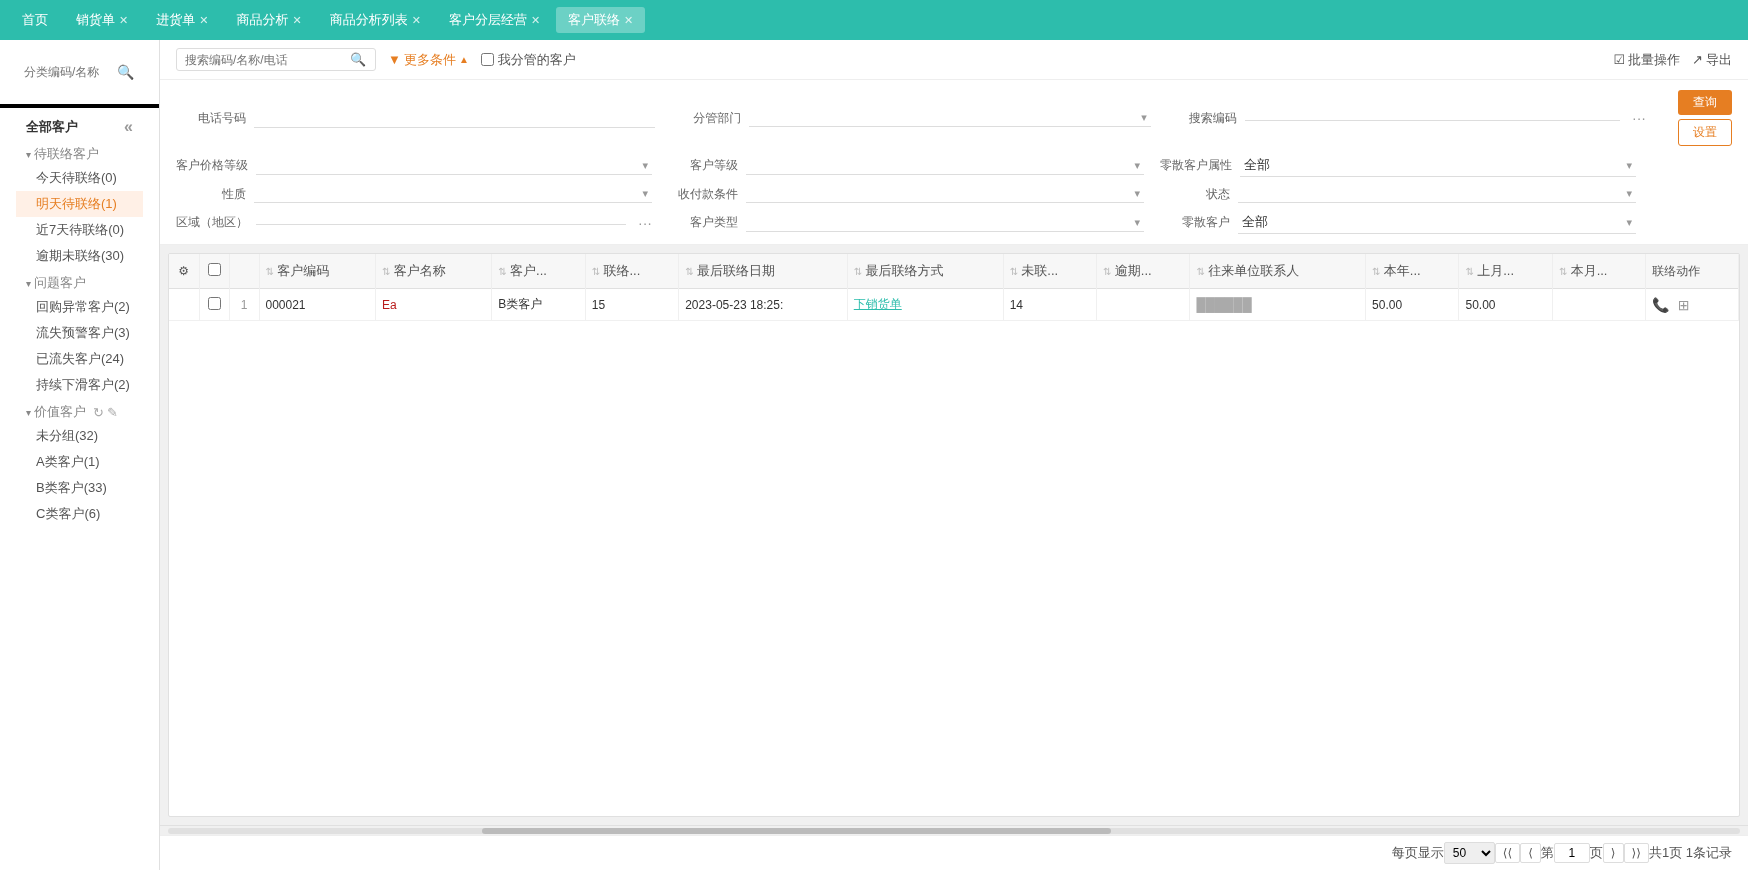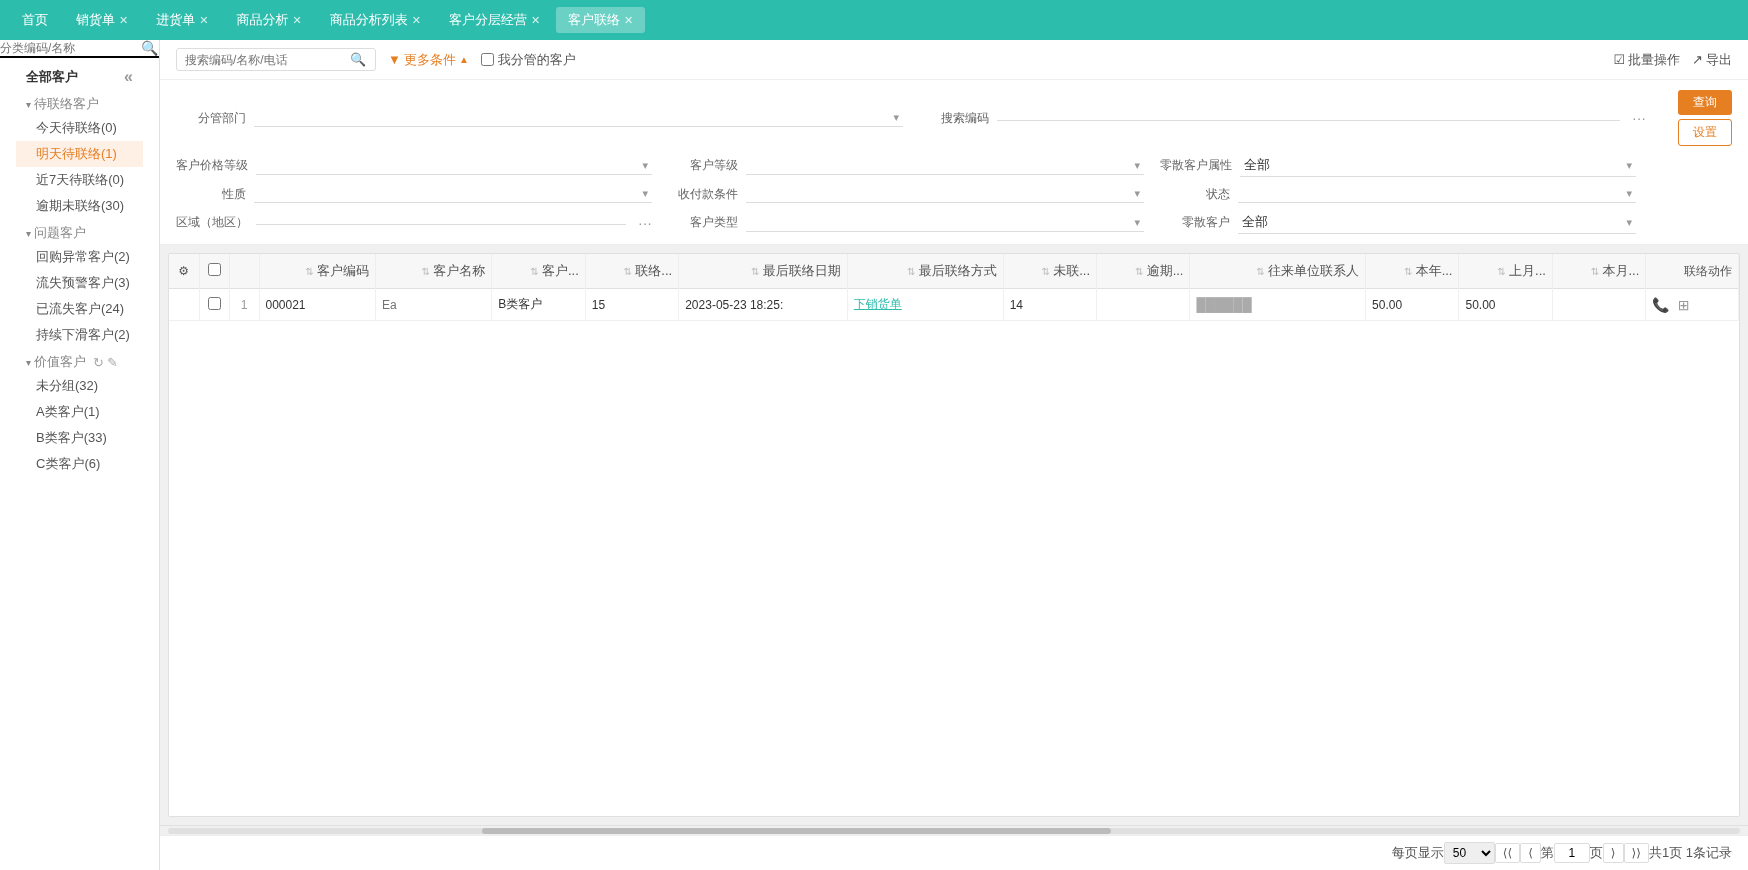--- a/index.html
+++ b/index.html
@@ -37,22 +37,22 @@
     
     .sidebar {
       width: 160px;
       background: #fff;
       border-right: 1px solid #e0e0e0;
       display: flex;
       flex-direction: column;
       flex-shrink: 0;
     }
     .sidebar-search {
-      padding: 0;
-      border-bottom: 2px solid #000000;
+      padding: 24px;
+      border-bottom: 4px solid #000000;
       display: flex;
       align-items: center;
       gap: 4px;
     }
     .sidebar-search input {
       border: none;
       outline: none;
       font-size: 12px;
       color: #999;
       width: 100%;
@@ -233,21 +233,21 @@
       border-radius: 2px;
     }
     table {
       width: 100%;
       border-collapse: collapse;
       font-size: 12px;
     }
     thead tr { background: #f7f7f7; border-bottom: 1px solid #e0e0e0; }
     th {
       padding: 8px 6px;
-      text-align: right;
+      text-align: left;
       color: #555;
       font-weight: normal;
       border-right: 1px solid #eee;
       white-space: nowrap;
       font-size: 12px;
     }
     th .sort-icon { color: #bbb; font-size: 10px; }
     td {
       padding: 7px 6px;
       color: #333;
@@ -453,20 +453,24 @@
         <div class="export-btn">
           <span>↗</span>
           <span>导出</span>
         </div>
       </div>
     </div>
 
     <div class="filter-panel">
 
       <div class="filter-row">
+        <div class="filter-field">
+          <span class="filter-label">电话号码</span>
+          <input class="filter-input" style="">
+        </div>
         <div class="filter-field">
           <span class="filter-label">分管部门</span>
           <div class="filter-select">
             <span></span>
             <span class="chevron">▾</span>
           </div>
         </div>
         <div class="filter-field">
           <span class="filter-label">搜索编码</span>
           <div style="flex:1;border-bottom:1px solid #ddd;padding:2px 4px;"></div>
@@ -578,21 +582,21 @@
             </tr>
           </thead>
           <tbody>
             <tr>
               <td class="gear-col"></td>
               <td class="checkbox-col">
                 <input type="checkbox" style="">
               </td>
               <td class="num-col">1</td>
               <td>000021</td>
-              <td style="color:#737373;">Ea</td>
+              <td style="color:#b91c1c;">Ea</td>
               <td>B类客户</td>
               <td>15</td>
               <td>2023-05-23 18:25:</td>
               <td class="link-text">下销货单</td>
               <td>14</td>
               <td></td>
               <td style="color:#aaa;">
                 <span>██████</span>
               </td>
               <td>50.00</td>

